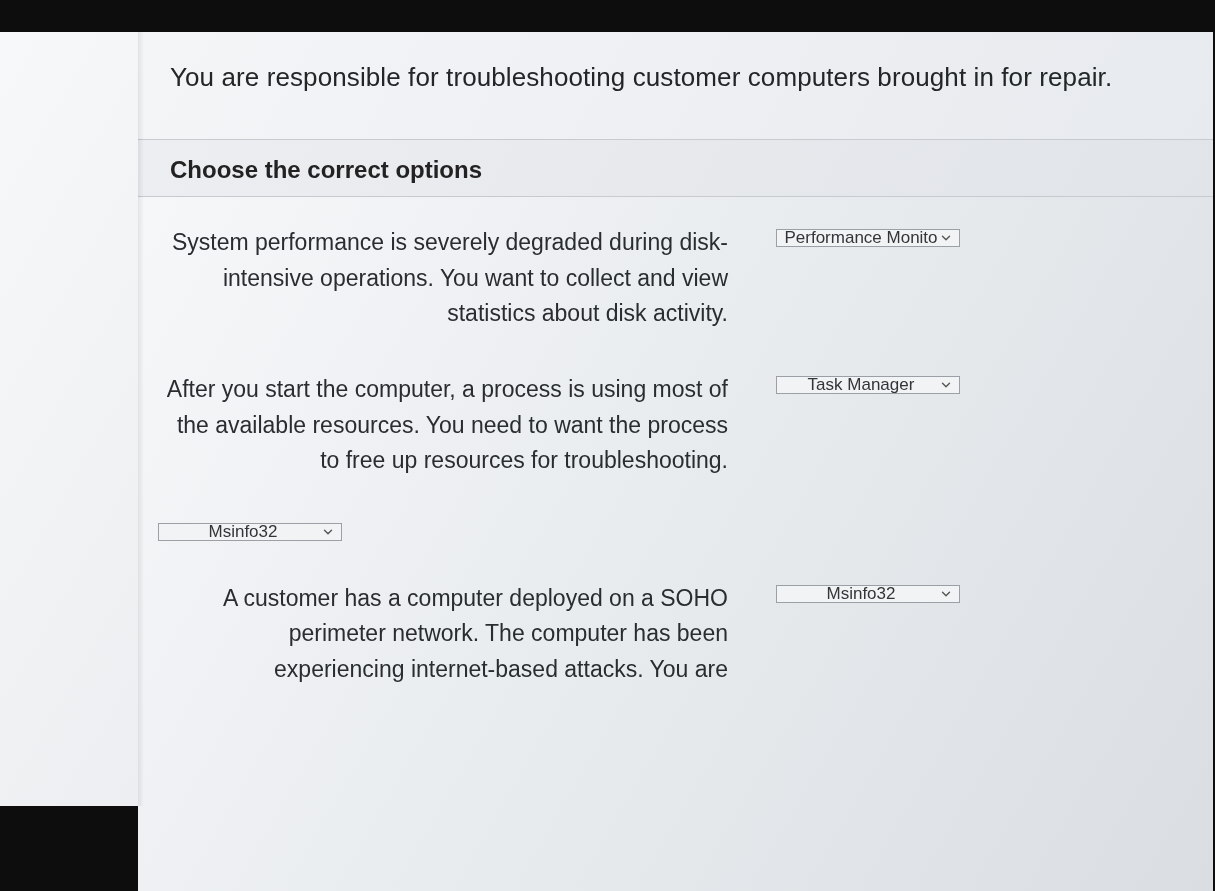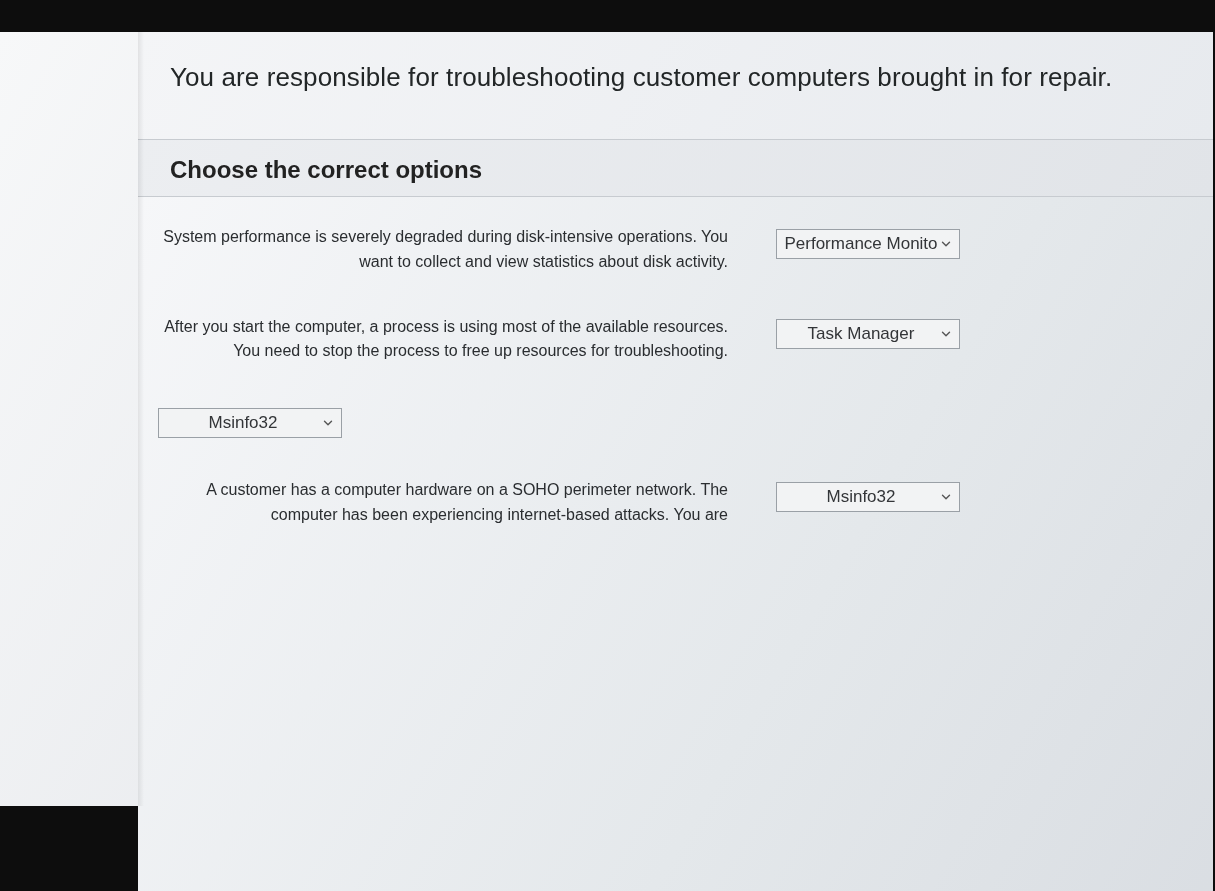--- a/index.html
+++ b/index.html
@@ -60,32 +60,32 @@
     box-sizing: border-box;
   }
   .q-row {
     display: flex;
     align-items: flex-start;
     margin-bottom: 40px;
   }
   .q-text {
     flex: 0 0 570px;
     text-align: right;
-    font-size: 16px;
+    font-size: 23px;
     color: #2a2d30;
     line-height: 1.55;
     padding-right: 48px;
   }
   .q-select {
     flex: 0 0 auto;
     margin-top: 4px;
   }
   .fake-select {
     width: 184px;
-    height: 30px;
+    height: 18px;
     border: 1px solid #9aa0a6;
     background: #f2f3f4;
     display: flex;
     align-items: center;
     justify-content: center;
     position: relative;
     font-size: 17px;
     color: #333538;
     padding: 0 22px 0 8px;
     box-sizing: border-box;
@@ -131,21 +131,21 @@
             <span class="chev">
               <svg width="14" height="14" viewBox="0 0 24 24">
                   <path d="M6 9l6 6 6-6" fill="none" stroke="#555" stroke-width="2.4" stroke-linecap="round" stroke-linejoin="round"></path>
                 </svg>
             </span>
           </div>
         </div>
       </div>
 
       <div class="q-row">
-        <div class="q-text">After you start the computer, a process is using most of the available resources. You need to stop the process to free up resources for troubleshooting.</div>
+        <div class="q-text">After you start the computer, a process is using most of the available resources. You need to want the process to free up resources for troubleshooting.</div>
         <div class="q-select">
           <div class="fake-select">
             <span>Task Manager</span>
             <span class="chev">
               <svg width="14" height="14" viewBox="0 0 24 24">
                   <path d="M6 9l6 6 6-6" fill="none" stroke="#555" stroke-width="2.4" stroke-linecap="round" stroke-linejoin="round"></path>
                 </svg>
             </span>
           </div>
         </div>
@@ -158,21 +158,21 @@
             <span class="chev">
               <svg width="14" height="14" viewBox="0 0 24 24">
                   <path d="M6 9l6 6 6-6" fill="none" stroke="#555" stroke-width="2.4" stroke-linecap="round" stroke-linejoin="round"></path>
                 </svg>
             </span>
           </div>
         </div>
       </div>
 
       <div class="q-row" style="margin-bottom:0">
-        <div class="q-text">A customer has a computer hardware on a SOHO perimeter network. The computer has been experiencing internet-based attacks. You are</div>
+        <div class="q-text">A customer has a computer deployed on a SOHO perimeter network. The computer has been experiencing internet-based attacks. You are</div>
         <div class="q-select">
           <div class="fake-select">
             <span>Msinfo32</span>
             <span class="chev">
               <svg width="14" height="14" viewBox="0 0 24 24">
                   <path d="M6 9l6 6 6-6" fill="none" stroke="#555" stroke-width="2.4" stroke-linecap="round" stroke-linejoin="round"></path>
                 </svg>
             </span>
           </div>
         </div>

